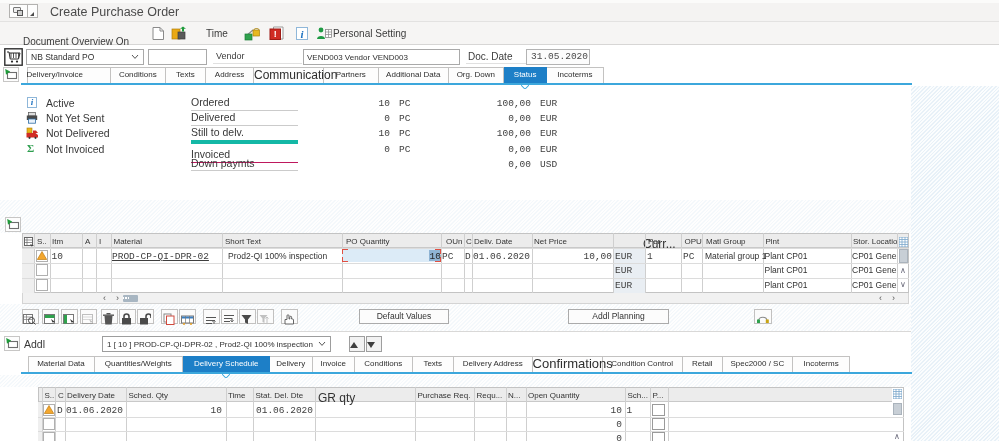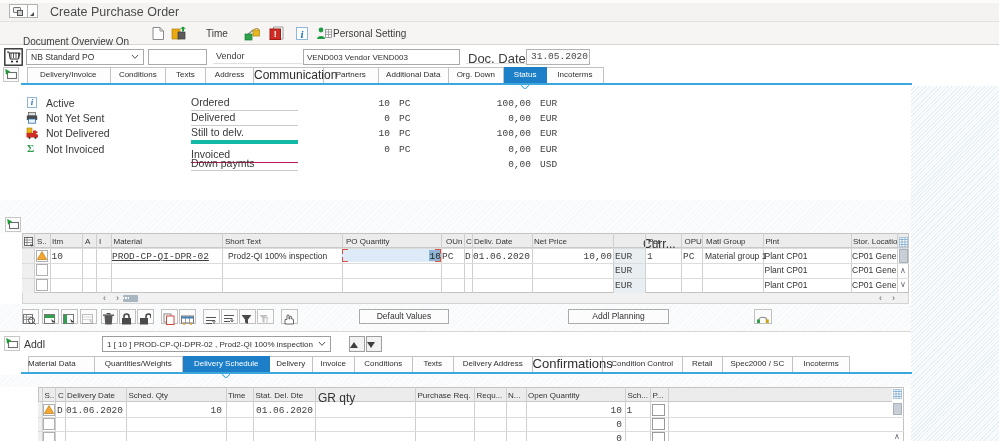--- a/index.html
+++ b/index.html
@@ -52,30 +52,30 @@
     <circle cx="8" cy="13.6" r="1.1" fill="#2a2a2a"></circle>
     <circle cx="13" cy="13.6" r="1.1" fill="#2a2a2a"></circle>
   </svg>
 <div style="position:absolute;left:26px;top:49px;width:118px;height:16px;background:#fff;border:1px solid #a9a9a9;box-sizing:border-box;font-size:8.5px;line-height:14px;color:#303030;padding-left:4px">NB Standard PO<svg style="position:absolute;right:4px;top:4px" width="8" height="6" viewBox="0 0 8 6">
       <path d="M1 1l3 3.4L7 1" fill="none" stroke="#555" stroke-width="1"></path>
     </svg></div>
 <div style="position:absolute;left:148px;top:49px;width:59px;height:16px;background:#fff;border:1px solid #a9a9a9;box-sizing:border-box"></div>
 <div style="position:absolute;left:216px;top:51px;font-size:9px;color:#3c3c3c">Vendor</div>
 <div style="position:absolute;left:213px;top:63px;width:89px;height:1px;background:#e0e0e0"></div>
 <div style="position:absolute;left:303px;top:49px;width:157px;height:16px;background:#fff;border:1px solid #a9a9a9;box-sizing:border-box;font-size:8px;line-height:15px;color:#303030;padding-left:3px">VEND003 Vendor VEND003</div>
-<div style="position:absolute;left:468px;top:51px;font-size:13px;color:#3c3c3c">Doc.&nbsp;Date</div>
+<div style="position:absolute;left:468px;top:51px;font-size:10px;color:#3c3c3c">Doc.&nbsp;Date</div>
 <div style="position:absolute;left:466px;top:63px;width:60px;height:1px;background:#e0e0e0"></div>
 <div style="position:absolute;left:526px;top:49px;width:64px;height:16px;background:#fcfcfc;border:1px solid #b3b3b3;box-sizing:border-box;font-family:'Liberation Mono',monospace;font-size:9.5px;line-height:14px;color:#4a4a4a;padding-left:4px">31.05.2020</div>
 <svg style="position:absolute;left:3px;top:67px" width="16" height="15" viewBox="0 0 16 15">
     <rect x=".5" y=".5" width="15" height="14" fill="#fdfdfd" stroke="#c7c6c5"></rect>
     <rect x="4.5" y="5.5" width="9" height="6" fill="#fff" stroke="#6e6e6e" stroke-width="1.1"></rect>
     <path d="M2.2 2 L7.2 4.6 L3 7.8z" fill="#1f9b3a"></path>
   </svg>
 <div style="position:absolute;left:26.6px;top:66.5px;width:577.4px;height:16px;background:#fdfdfd;border:1px solid #c3c2c1;border-bottom:none;box-sizing:border-box"></div>
-<div style="position:absolute;left:26.6px;top:67.5px;width:83.4px;height:15px;border-right:1px solid #c3c2c1;color:#2e2e2e;font-size:8px;line-height:14px;text-align:center">Delivery/Invoice</div>
+<div style="position:absolute;left:26.6px;top:67.5px;width:83.4px;height:15px;border-right:1px solid #c3c2c1;color:#2e2e2e;font-size:8px;line-height:14px;text-align:left">Delivery/Invoice</div>
 <div style="position:absolute;left:111px;top:67.5px;width:53.599999999999994px;height:15px;border-right:1px solid #c3c2c1;color:#2e2e2e;font-size:8px;line-height:14px;text-align:center">Conditions</div>
 <div style="position:absolute;left:165.6px;top:67.5px;width:39.400000000000006px;height:15px;border-right:1px solid #c3c2c1;color:#2e2e2e;font-size:8px;line-height:14px;text-align:center">Texts</div>
 <div style="position:absolute;left:206px;top:67.5px;width:47px;height:15px;border-right:1px solid #c3c2c1;color:#2e2e2e;font-size:8px;line-height:14px;text-align:center">Address</div>
 <div style="position:absolute;left:254px;top:67.5px;width:69px;height:15px;border-right:1px solid #c3c2c1;color:#2e2e2e;font-size:12px;line-height:14px;text-align:center">Communication</div>
 <div style="position:absolute;left:324px;top:67.5px;width:53.5px;height:15px;border-right:1px solid #c3c2c1;color:#2e2e2e;font-size:8px;line-height:14px;text-align:center">Partners</div>
 <div style="position:absolute;left:378.5px;top:67.5px;width:69.5px;height:15px;border-right:1px solid #c3c2c1;color:#2e2e2e;font-size:8px;line-height:14px;text-align:center">Additional Data</div>
 <div style="position:absolute;left:449px;top:67.5px;width:53.5px;height:15px;border-right:1px solid #c3c2c1;color:#2e2e2e;font-size:8px;line-height:14px;text-align:center">Org. Down</div>
 <div style="position:absolute;left:503.5px;top:66.5px;width:43.299999999999955px;height:16px;background:#1d7fc7;color:#fff;font-size:8px;line-height:16px;text-align:center">Status</div>
 <div style="position:absolute;left:546.8px;top:67.5px;width:56.200000000000045px;height:15px;border-right:1px solid #c3c2c1;color:#2e2e2e;font-size:8px;line-height:14px;text-align:center">Incoterms</div>
 <div style="position:absolute;left:21px;top:82.5px;width:891px;height:2px;background:#3ca7dc"></div>
@@ -326,21 +326,21 @@
 <div style="position:absolute;left:102px;top:336px;width:229px;height:16px;background:#fff;border:1px solid #9d9d9d;box-sizing:border-box;font-size:8px;line-height:15px;color:#303030;padding-left:4px;white-space:nowrap">1 [ 10 ] PROD-CP-QI-DPR-02 , Prod2-QI 100% inspection<svg style="position:absolute;right:4px;top:4px" width="8" height="6" viewBox="0 0 8 6">
       <path d="M1 1l3 3.4L7 1" fill="none" stroke="#555" stroke-width="1"></path>
     </svg></div>
 <div style="position:absolute;left:349px;top:336px;width:15.5px;height:16px;background:#f2f2f2;border:1px solid #9e9e9e;box-sizing:border-box">
     <div style="margin:4.5px auto 0;width:0;height:0;border-left:4.5px solid transparent;border-right:4.5px solid transparent;border-bottom:6px solid #3e3e3e"></div>
   </div>
 <div style="position:absolute;left:366px;top:336px;width:15.5px;height:16px;background:#f2f2f2;border:1px solid #9e9e9e;box-sizing:border-box">
     <div style="margin:4.5px auto 0;width:0;height:0;border-left:4.5px solid transparent;border-right:4.5px solid transparent;border-top:6px solid #3e3e3e"></div>
   </div>
 <div style="position:absolute;left:28px;top:355.5px;width:822.4px;height:16px;background:#fdfdfd;border:1px solid #c3c2c1;border-bottom:none;box-sizing:border-box"></div>
-<div style="position:absolute;left:28px;top:356.5px;width:66px;height:15px;border-right:1px solid #c3c2c1;color:#2e2e2e;font-size:8px;line-height:14px;text-align:left">Material Data</div>
+<div style="position:absolute;left:28px;top:356.5px;width:66px;height:15px;border-right:1px solid #c3c2c1;color:#2e2e2e;font-size:8px;line-height:14px;text-align:center">Material Data</div>
 <div style="position:absolute;left:95px;top:356.5px;width:86.5px;height:15px;border-right:1px solid #c3c2c1;color:#2e2e2e;font-size:8px;line-height:14px;text-align:center">Quantities/Weights</div>
 <div style="position:absolute;left:182.5px;top:355.5px;width:87.5px;height:16px;background:#1d7fc7;color:#fff;font-size:8px;line-height:16px;text-align:center">Delivery Schedule</div>
 <div style="position:absolute;left:270px;top:356.5px;width:41.5px;height:15px;border-right:1px solid #c3c2c1;color:#2e2e2e;font-size:8px;line-height:14px;text-align:center">Delivery</div>
 <div style="position:absolute;left:312.5px;top:356.5px;width:41.5px;height:15px;border-right:1px solid #c3c2c1;color:#2e2e2e;font-size:8px;line-height:14px;text-align:center">Invoice</div>
 <div style="position:absolute;left:355px;top:356.5px;width:56.5px;height:15px;border-right:1px solid #c3c2c1;color:#2e2e2e;font-size:8px;line-height:14px;text-align:center">Conditions</div>
 <div style="position:absolute;left:412.5px;top:356.5px;width:40.5px;height:15px;border-right:1px solid #c3c2c1;color:#2e2e2e;font-size:8px;line-height:14px;text-align:center">Texts</div>
 <div style="position:absolute;left:454px;top:356.5px;width:77.60000000000002px;height:15px;border-right:1px solid #c3c2c1;color:#2e2e2e;font-size:8px;line-height:14px;text-align:center">Delivery Address</div>
 <div style="position:absolute;left:532.6px;top:356.5px;width:69.10000000000002px;height:15px;border-right:1px solid #c3c2c1;color:#2e2e2e;font-size:13px;line-height:14px;text-align:left">Confirmations</div>
 <div style="position:absolute;left:602.7px;top:356.5px;width:79.0px;height:15px;border-right:1px solid #c3c2c1;color:#2e2e2e;font-size:8px;line-height:14px;text-align:center">Condition Control</div>
 <div style="position:absolute;left:682.7px;top:356.5px;width:39.09999999999991px;height:15px;border-right:1px solid #c3c2c1;color:#2e2e2e;font-size:8px;line-height:14px;text-align:center">Retail</div>

